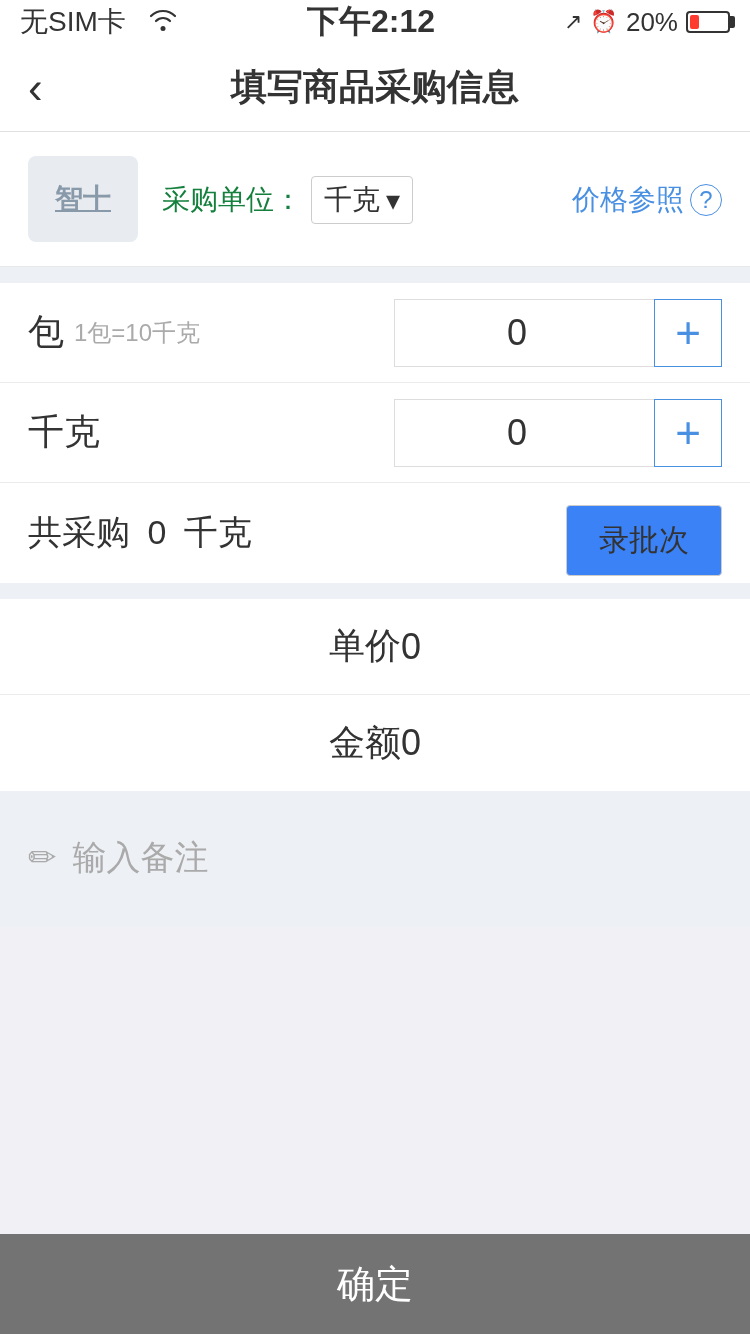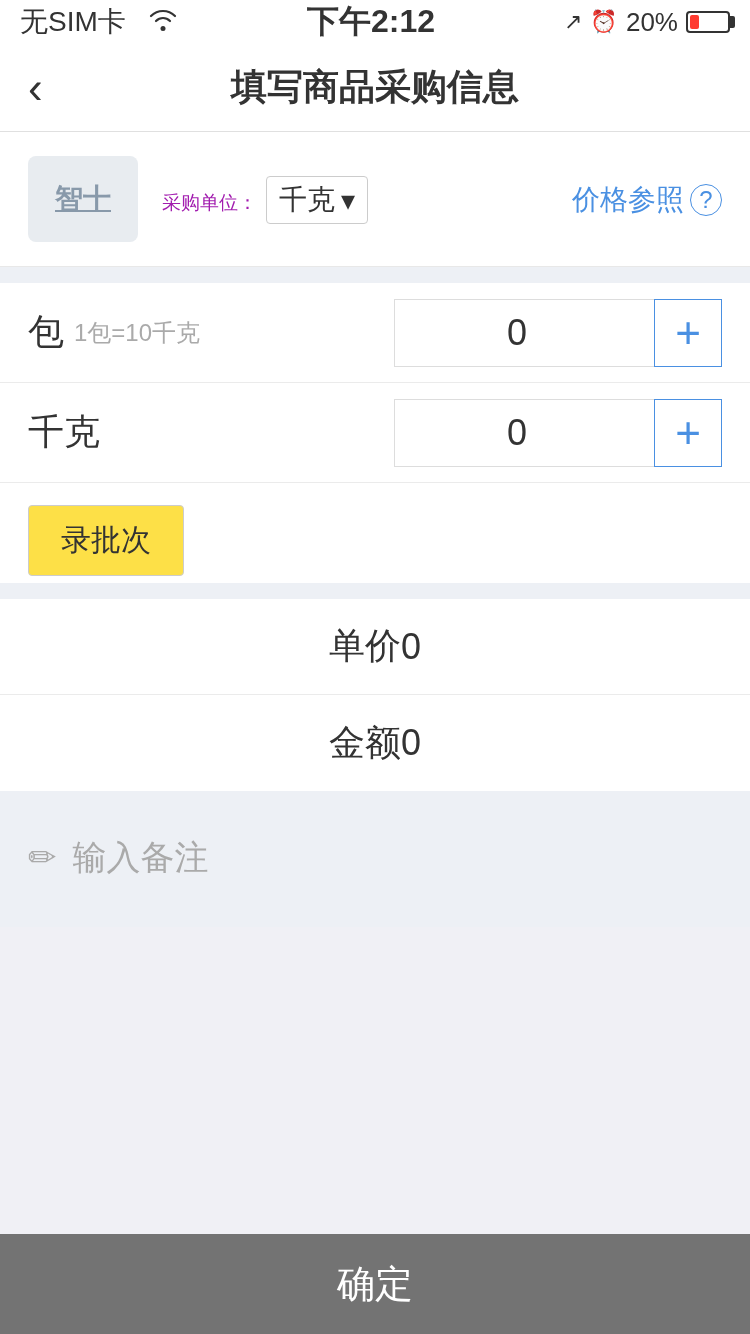--- a/index.html
+++ b/index.html
@@ -117,21 +117,21 @@
       align-items: center;
       gap: 4px;
       cursor: pointer;
     }
     .product-unit-row {
       display: flex;
       align-items: center;
       justify-content: space-between;
       margin-top: 20px;
     }
-    .unit-label { font-size: 19px; color: #a21caf; }
+    .unit-label { font-size: 28px; color: #15803d; }
     .unit-dropdown {
       display: inline-flex;
       align-items: center;
       border: 1px solid #ccc;
       border-radius: 4px;
       padding: 4px 12px;
       font-size: 28px;
       color: #333;
       gap: 6px;
       background: #fff;
@@ -210,21 +210,21 @@
       align-items: center;
       justify-content: space-between;
       padding: 0 28px;
       height: 100px;
       background: #fff;
       border-bottom: none;
     }
     .summary-text { font-size: 34px; color: #333; }
     .batch-btn {
       border: 1px solid #ccc;
-      background: #fde047;
+      background: #3b82f6;
       padding: 14px 32px;
       font-size: 30px;
       color: #333;
       border-radius: 4px;
       cursor: pointer;
       margin-top: 14px;
     }
 
     
     .info-section { background: #fff; }
@@ -344,20 +344,25 @@
     <div class="input-row">
       <span class="input-row-label">千克</span>
       <div class="input-row-right">
         <input class="qty-input" type="number" value="0" style="">
         <button class="plus-btn">+</button>
       </div>
     </div>
   </div>
 
   <div class="summary-row">
+    <span class="summary-text">
+      <span>共采购</span>
+      <span style="margin:0 8px;">0</span>
+      <span>千克</span>
+    </span>
     <button class="batch-btn">录批次</button>
   </div>
 
   <div class="section-sep"></div>
 
   <div class="info-section">
     <div class="info-row">
       <span class="info-label">单价</span>
       <span class="info-value">0</span>
     </div>

